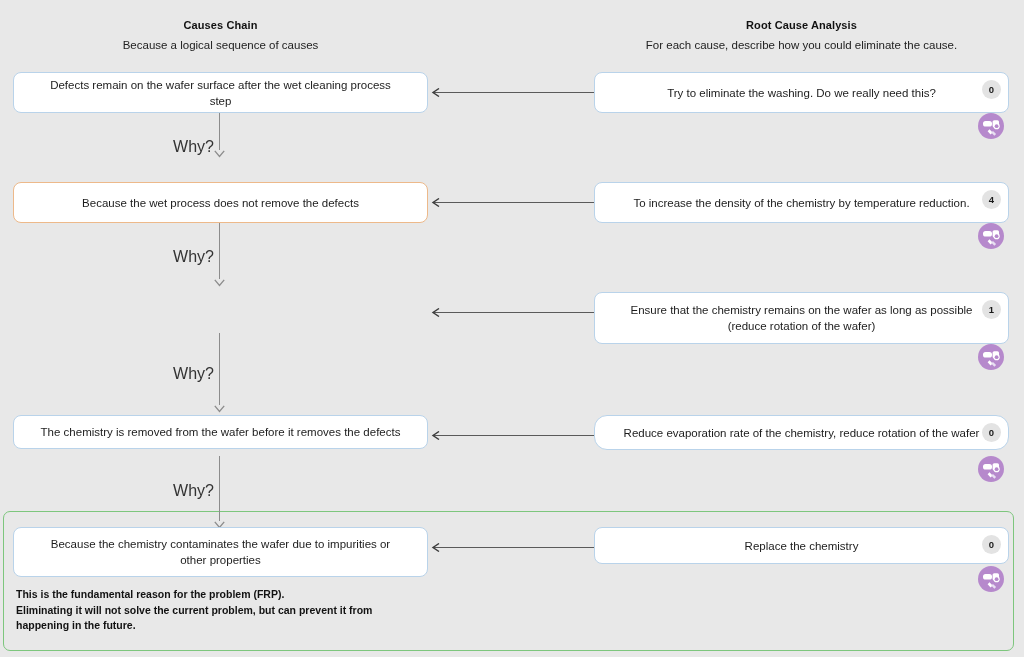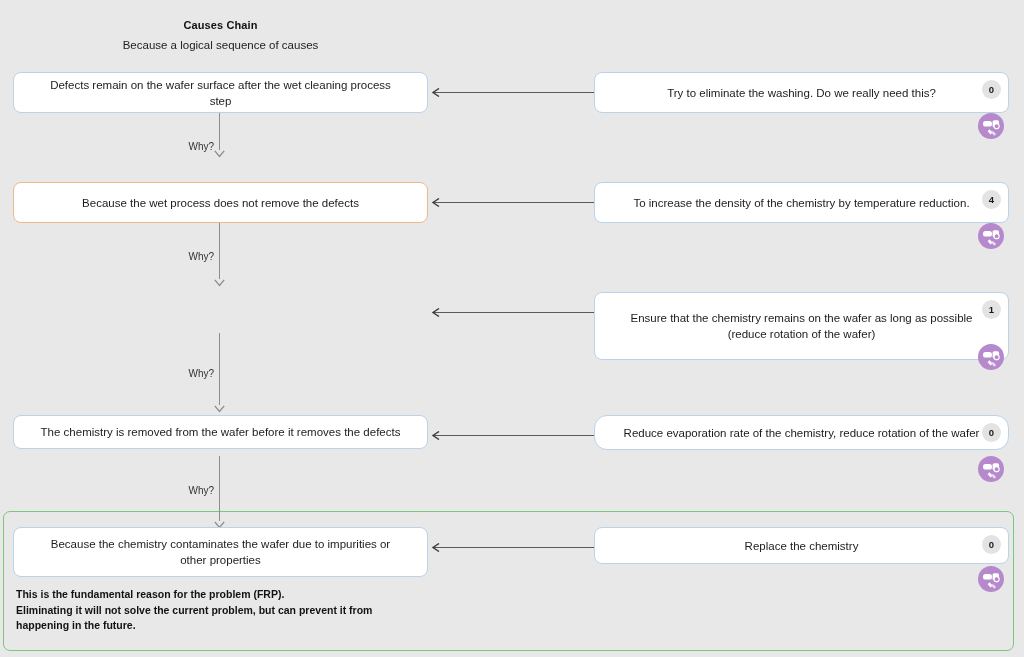--- a/index.html
+++ b/index.html
@@ -71,21 +71,21 @@
 
   
   .vline{
     position:absolute;width:1px;background:#8c8c8c;left:219px;
   }
   .vcaret{
     position:absolute;left:214px;width:11px;height:8px;
   }
   .vcaret svg{display:block;}
   .why{
-    position:absolute;font-size:10px;color:#333;line-height:13px;
+    position:absolute;font-size:16px;color:#333;line-height:13px;
     text-align:right;width:44px;
   }
   .harrow{
     position:absolute;height:9px;left:428px;width:166px;
   }
   .harrow svg{display:block;}
 
   
   .frp-note{
     position:absolute;left:16px;width:400px;
@@ -95,20 +95,24 @@
 </head>
 <body>
 
 <div class="canvas">
 
   <div class="col-head" id="head-left">
     <div class="title">Causes Chain</div>
     <div class="sub">Because a logical sequence of causes</div>
   </div>
 
+  <div class="col-head" id="head-right">
+    <div class="title">Root Cause Analysis</div>
+    <div class="sub">For each cause, describe how you could eliminate the cause.</div>
+  </div>
 
   <div class="frp-zone"></div>
 
   <div class="node left" style="top:72px;height:41px;">
     <span class="node-text">Defects remain on the wafer surface after the wet cleaning process step</span>
   </div>
   <div class="harrow" style="top:88px;">
     <svg width="166" height="9" viewBox="0 0 166 9">
         <line x1="6" y1="4.5" x2="166" y2="4.5" stroke="#5a5a5a" stroke-width="1"></line>
         <polyline points="11,0.5 5,4.5 11,8.5" fill="none" stroke="#3b3b3b" stroke-width="1.4"></polyline>
@@ -172,21 +176,21 @@
         <polyline points="0.8,0.8 5.5,6.4 10.2,0.8" fill="none" stroke="#8c8c8c" stroke-width="1.3"></polyline>
       </svg>
   </div>
 
   <div class="harrow" style="top:308px;">
     <svg width="166" height="9" viewBox="0 0 166 9">
         <line x1="6" y1="4.5" x2="166" y2="4.5" stroke="#5a5a5a" stroke-width="1"></line>
         <polyline points="11,0.5 5,4.5 11,8.5" fill="none" stroke="#3b3b3b" stroke-width="1.4"></polyline>
       </svg>
   </div>
-  <div class="node right" style="top:292px;height:68px;">
+  <div class="node right" style="top:292px;height:52px;">
     <span class="node-text">Ensure that the chemistry remains on the wafer as long as possible (reduce rotation of the wafer)</span>
     <span class="badge">1</span>
   </div>
   <div class="avatar" style="left:978px;top:344px;">
     <svg viewBox="0 0 26 26">
         <g fill="#ffffff">
           <rect x="5" y="8" width="9" height="5.6" rx="2.6"></rect>
           <rect x="14.6" y="7.2" width="6.4" height="7.2" rx="1.6"></rect>
           <circle cx="18.6" cy="13.2" r="3.1" fill="#ffffff"></circle>
           <circle cx="18.6" cy="13.2" r="1.9" fill="#b689cc"></circle>

